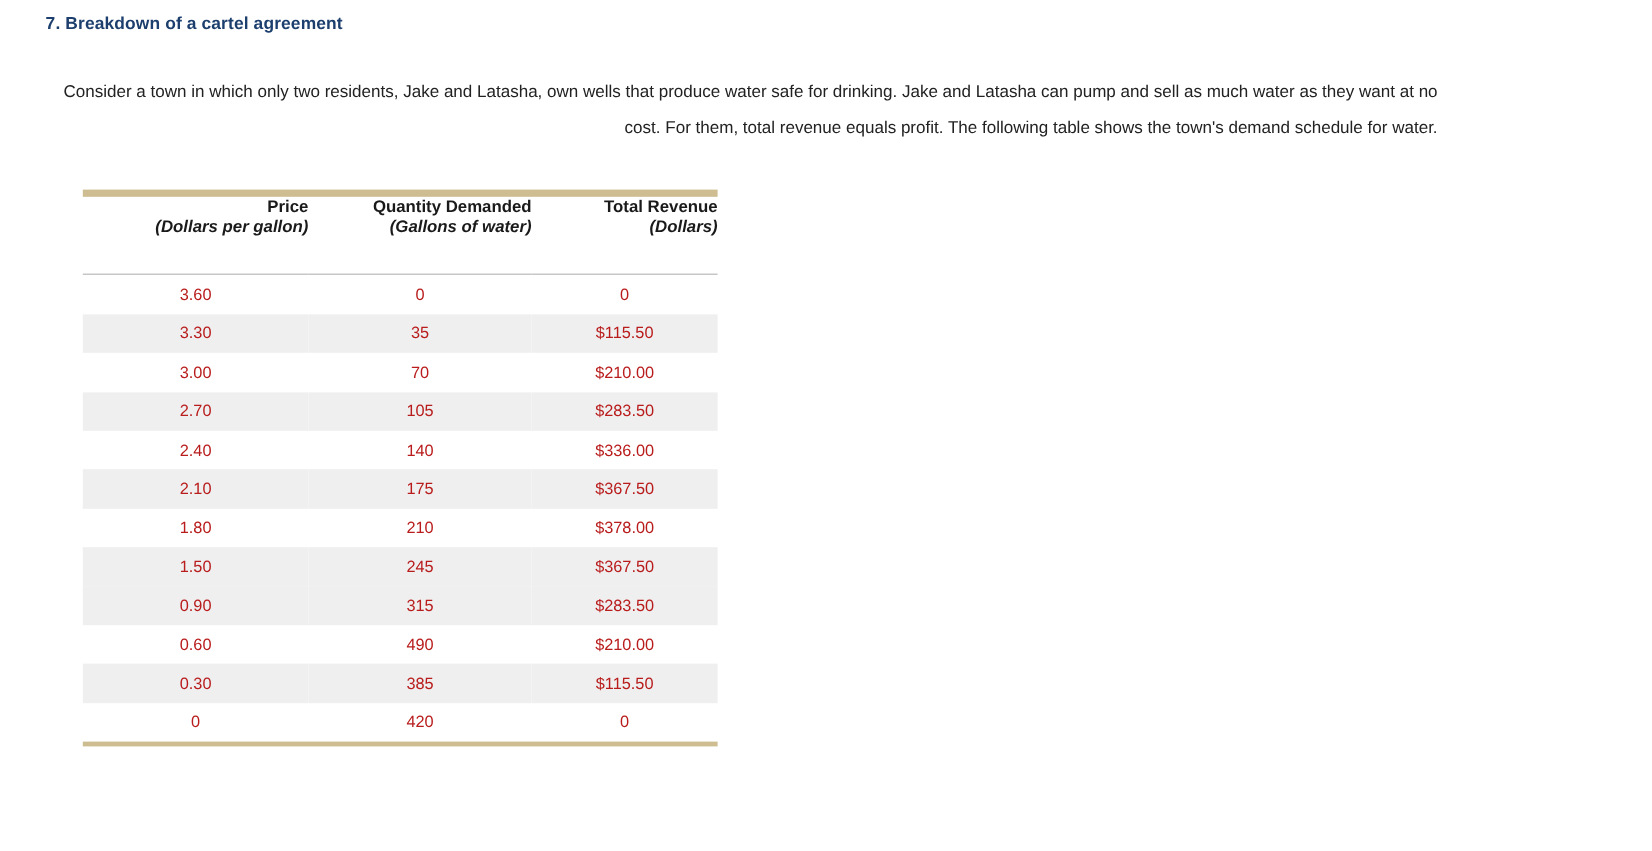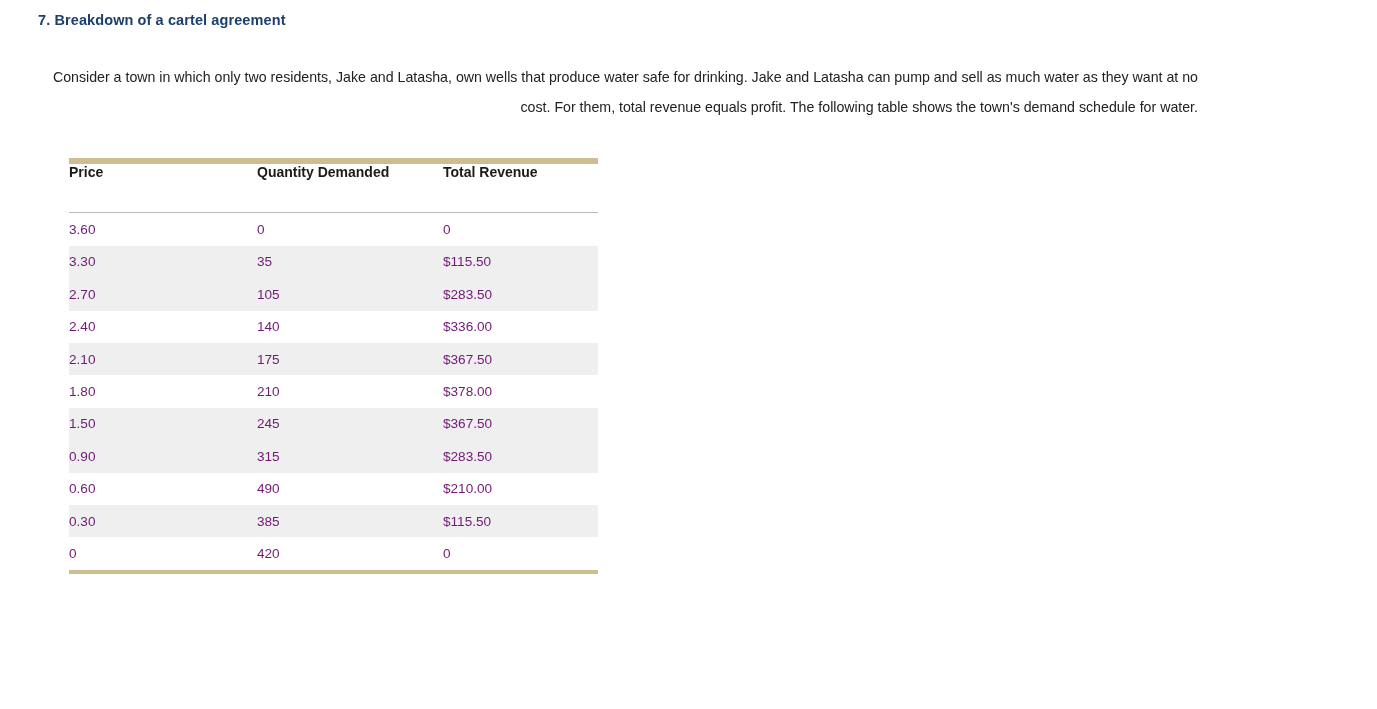--- a/index.html
+++ b/index.html
@@ -49,21 +49,21 @@
   }
   table.demand-table {
     border-collapse: collapse;
     width: 529px;
     table-layout: fixed;
   }
   table.demand-table thead th {
     padding: 0;
     font-weight: bold;
     font-size: 14px;
-    text-align: left;
+    text-align: right;
     color: #1a1a1a;
   }
   .thead-top-rule {
     height: 4px;
     background: #cdbd91;
   }
   .head-line1 {
     padding-top: 11px;
     padding-bottom: 2px;
   }
@@ -74,25 +74,25 @@
     padding-bottom: 9px;
   }
   .head-bottom-rule td {
     border-bottom: 1px solid #b9b9b9;
     height: 0;
     padding: 0;
     font-size: 0;
     line-height: 0;
   }
   table.demand-table tbody td {
-    text-align: left;
+    text-align: center;
     font-size: 13.6px;
     height: 32.4px;
     padding: 0;
-    color: #701a75;
+    color: #b91c1c;
   }
   tbody tr.shaded td {
     background: #efefef;
   }
   .col-price   { width: 188px; }
   .col-qty     { width: 186px; }
   .col-rev     { width: 155px; }
   .table-bottom-rule {
     height: 4px;
     background: #cdbd91;
@@ -118,38 +118,48 @@
       </colgroup>
       <thead>
         <tr>
           <td class="thead-top-rule" colspan="3"></td>
         </tr>
         <tr>
           <th class="head-line1">Price</th>
           <th class="head-line1">Quantity Demanded</th>
           <th class="head-line1">Total Revenue</th>
         </tr>
+        <tr>
+          <th class="head-line2">(Dollars per gallon)</th>
+          <th class="head-line2">(Gallons of water)</th>
+          <th class="head-line2">(Dollars)</th>
+        </tr>
       </thead>
       <tbody>
         <tr class="head-bottom-rule">
           <td></td>
           <td></td>
           <td></td>
         </tr>
 
         <tr>
           <td>3.60</td>
           <td>0</td>
           <td>0</td>
         </tr>
         <tr class="shaded">
           <td>3.30</td>
           <td>35</td>
           <td>$115.50</td>
         </tr>
+        <tr>
+          <td>3.00</td>
+          <td>70</td>
+          <td>$210.00</td>
+        </tr>
         <tr class="shaded">
           <td>2.70</td>
           <td>105</td>
           <td>$283.50</td>
         </tr>
         <tr>
           <td>2.40</td>
           <td>140</td>
           <td>$336.00</td>
         </tr>

